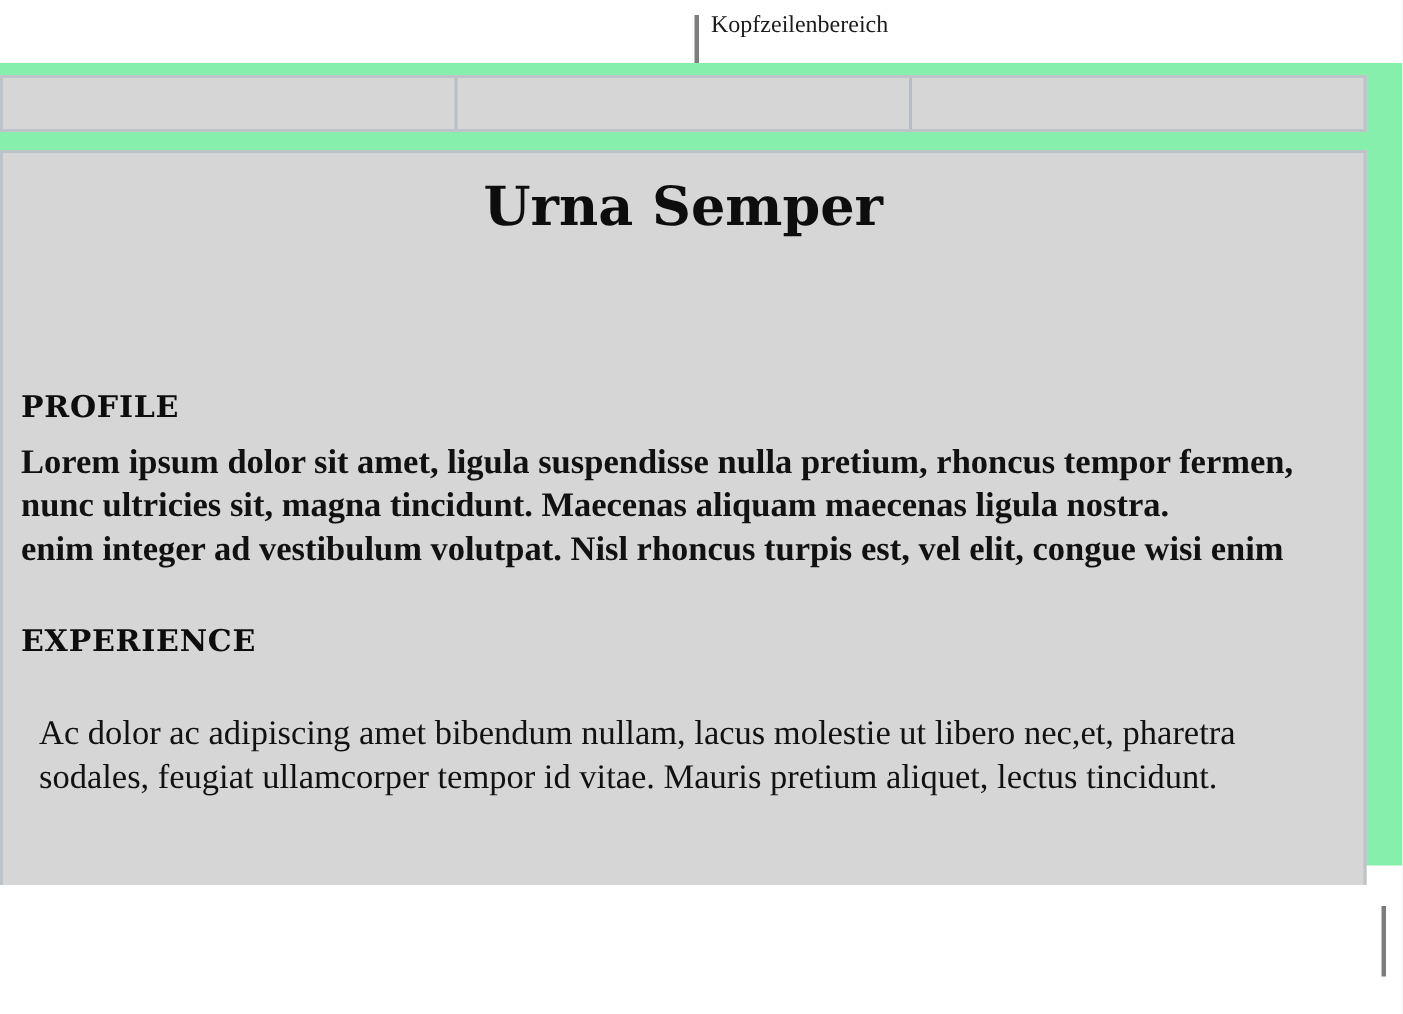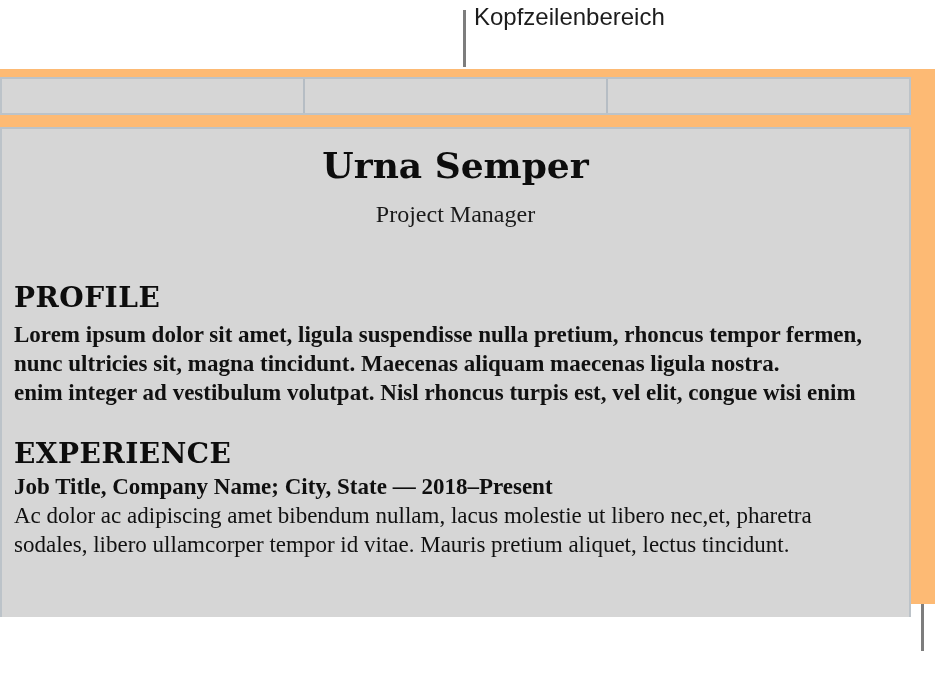--- a/index.html
+++ b/index.html
@@ -7,43 +7,43 @@
     position: relative;
     width: 935px; height: 676px;
     background: #ffffff;
     overflow: hidden;
     font-family: "Liberation Sans", sans-serif;
   }
 
   
   .callout-label {
     position: absolute;
-    font-family: Liberation Sans, sans-serif;
-    font-size: 24px;
+    font-family: Liberation Serif, serif;
+    font-size: 16px;
     line-height: 29px;
     color: #1c1c1c;
     white-space: nowrap;
     text-align: right;
   }
   .callout-label.top { left: 474px; top: 2px; }
   .callout-label.bottom { right: 21px; top: 635px; }
   .callout-line {
     position: absolute;
     width: 3px;
     background: #7d7d7d;
   }
   .callout-line.top { left: 463px; top: 10px; height: 57px; }
   .callout-line.bottom { left: 921px; top: 604px; height: 47px; }
 
   
   .doc-band {
     position: absolute;
-    left: 0; top: 69px;
+    left: 0; top: 42px;
     width: 935px; height: 535px;
-    background: #fdba74;
+    background: #86efac;
   }
 
   
   .header-box {
     position: absolute;
     left: 12px; top: 65px;
     width: 911px; height: 38px;
     box-sizing: border-box;
     border: 2px solid #bcc3c9;
     background: #d6d6d6;
@@ -79,38 +79,38 @@
     top: 188px;
     font-family: "Liberation Serif", serif;
     font-size: 24px;
     line-height: 29px;
     color: #1a1a1a;
   }
   .sec-heading {
     left: 14px;
     font-family: "DejaVu Serif", serif;
     font-weight: bold;
-    font-size: 28px;
+    font-size: 20px;
     line-height: 30px;
     letter-spacing: 0.5px;
     color: #0d0d0d;
     white-space: nowrap;
   }
   .sec-heading.profile { top: 271px; }
   .sec-heading.experience { top: 427px; }
 
   .para {
     left: 14px;
     font-family: "Liberation Serif", serif;
     font-size: 23px;
     line-height: 29px;
     white-space: nowrap;
   }
   .para.profile { top: 308px; font-weight: bold; }
-  .para.experience { top: 489px; }
+  .para.experience { top: 489px; margin-left: 12px; }
 
   .job-line {
     left: 14px; top: 460px;
     font-family: "Liberation Serif", serif;
     font-weight: bold;
     font-size: 23px;
     line-height: 29px;
     white-space: nowrap;
     color: #0f0f0f;
   }
@@ -128,36 +128,34 @@
     <div class="header-box" style="left:0;top:8px;">
       <div class="header-cell"></div>
       <div class="header-cell"></div>
       <div class="header-cell"></div>
     </div>
 
     <div class="body-box" style="left:0;top:58px;"></div>
 
     <div class="doc-text doc-title centered" style="top:75px;left:0;">Urna Semper</div>
 
-    <div class="doc-text doc-subtitle centered" style="top:131px;left:0;">Project Manager</div>
 
     <div class="doc-text sec-heading profile" style="top:214px;">PROFILE</div>
 
     <div class="doc-text para profile" style="top:251px;">
       <div>Lorem ipsum dolor sit amet, ligula suspendisse nulla pretium, rhoncus tempor fermen,</div>
       <div>nunc ultricies sit, magna tincidunt. Maecenas aliquam maecenas ligula nostra.</div>
       <div>enim integer ad vestibulum volutpat. Nisl rhoncus turpis est, vel elit, congue wisi enim</div>
     </div>
 
     <div class="doc-text sec-heading experience" style="top:370px;">EXPERIENCE</div>
 
-    <div class="doc-text job-line" style="top:403px;">Job Title, Company Name; City, State — 2018–Present</div>
 
     <div class="doc-text para experience" style="top:432px;">
       <div>Ac dolor ac adipiscing amet bibendum nullam, lacus molestie ut libero nec,et, pharetra</div>
-      <div>sodales, libero ullamcorper tempor id vitae. Mauris pretium aliquet, lectus tincidunt.</div>
+      <div>sodales, feugiat ullamcorper tempor id vitae. Mauris pretium aliquet, lectus tincidunt.</div>
     </div>
 
   </div>
 
   <div class="callout-line bottom"></div>
 
 </div>
 
 </body></html>

